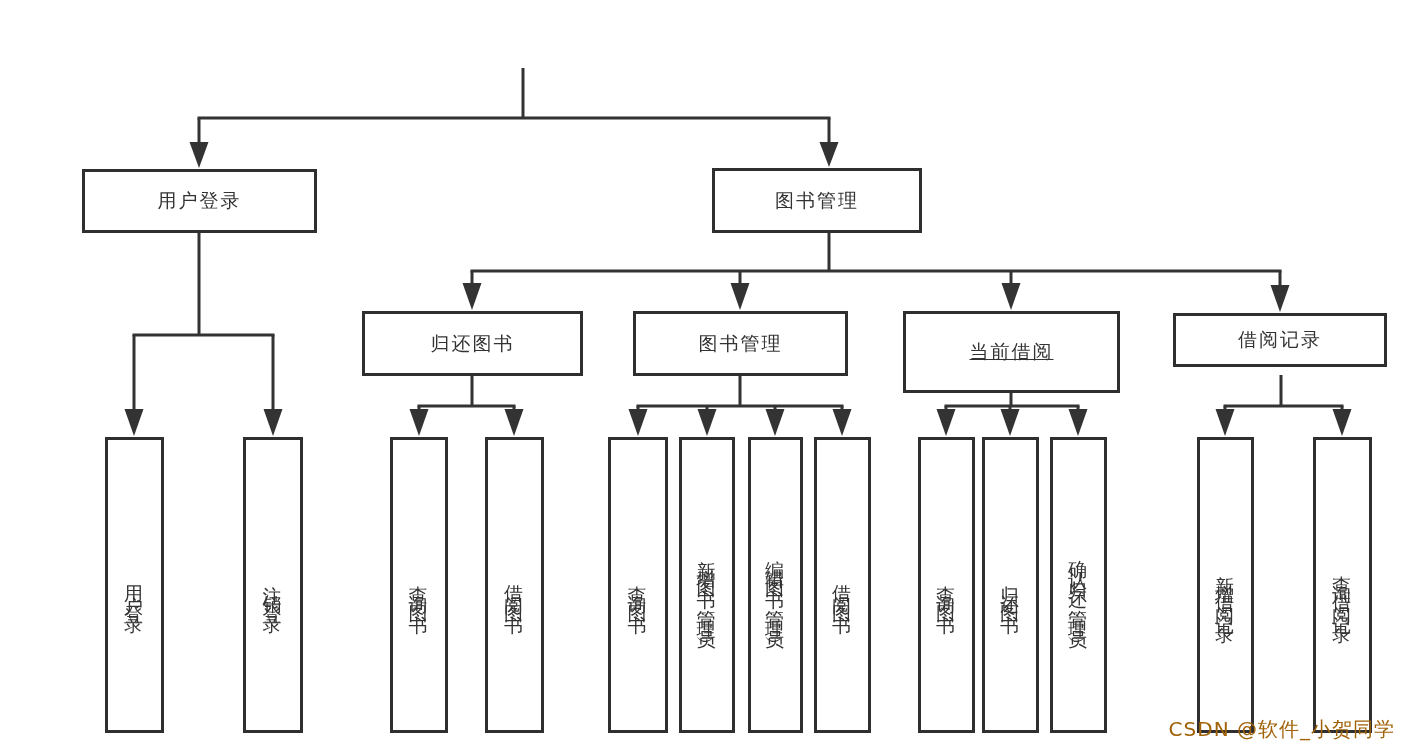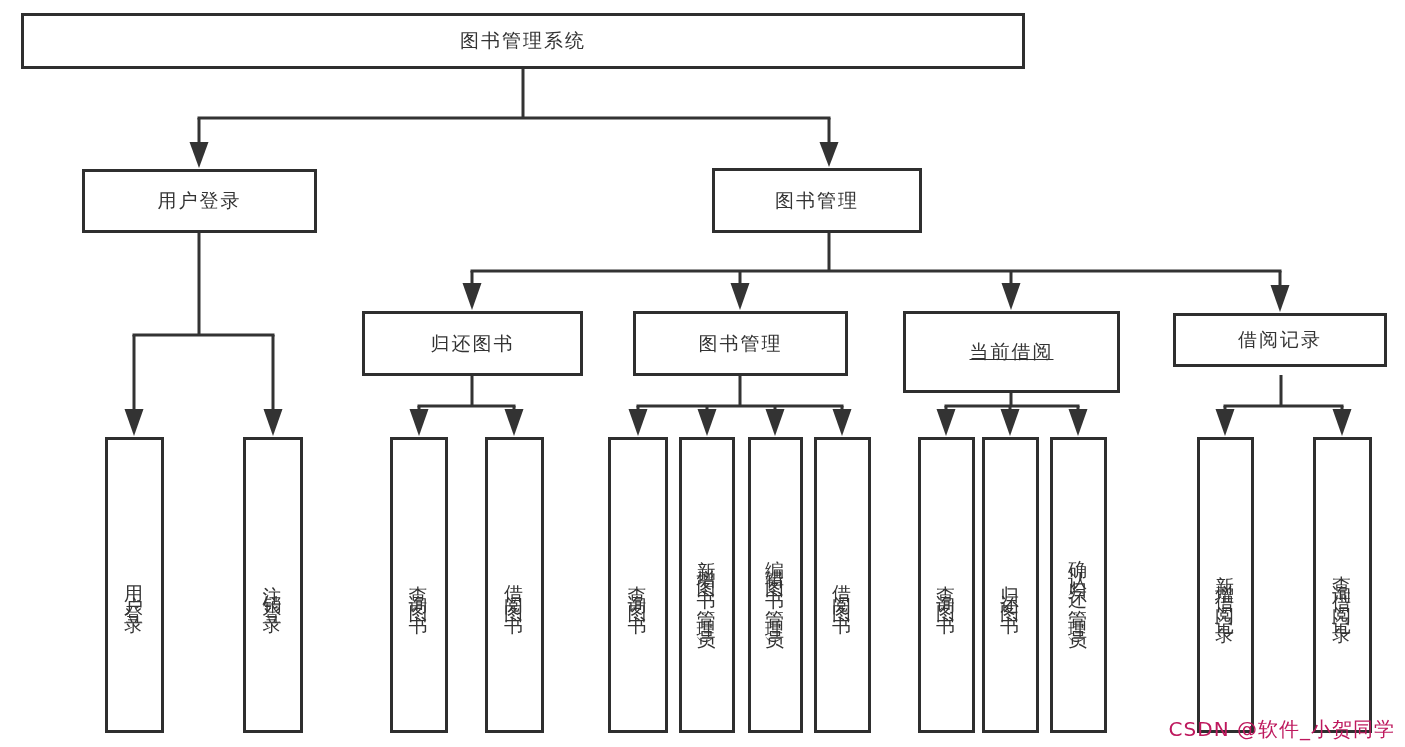--- a/index.html
+++ b/index.html
@@ -47,21 +47,21 @@
     letter-spacing: 10px;
     margin-bottom: -10px;
     color: #333333;
     white-space: nowrap;
   }
   .watermark {
     position: absolute;
     right: 10px;
     bottom: 4px;
     font-size: 20px;
-    color: #be185d;
+    color: #a16207;
     letter-spacing: 1px;
     pointer-events: none;
   }
 </style>
 </head>
 <body>
 
 <div class="canvas">
 
   <svg class="wires" viewBox="0 0 1405 747" xmlns="http://www.w3.org/2000/svg">
@@ -124,21 +124,20 @@
 
       <polygon points="936.5,409 955.5,409 946,436"></polygon>
       <polygon points="1000.5,409 1019.5,409 1010,436"></polygon>
       <polygon points="1068.5,409 1087.5,409 1078,436"></polygon>
 
       <polygon points="1215.5,409 1234.5,409 1225,436"></polygon>
       <polygon points="1332.5,409 1351.5,409 1342,436"></polygon>
     </g>
   </svg>
 
-  <div class="hbox" style="left:21px; top:13px; width:1004px; height:56px;">图书管理系统</div>
 
   <div class="hbox" style="left:82px; top:169px; width:235px; height:64px;">用户登录</div>
   <div class="hbox" style="left:712px; top:168px; width:210px; height:65px;">图书管理</div>
 
   <div class="hbox" style="left:362px; top:311px; width:221px; height:65px;">归还图书</div>
   <div class="hbox" style="left:633px; top:311px; width:215px; height:65px;">图书管理</div>
   <div class="hbox" style="left:903px; top:311px; width:217px; height:82px;text-decoration:underline;">当前借阅</div>
   <div class="hbox" style="left:1173px; top:313px; width:214px; height:54px;">借阅记录</div>
 
   <div class="vbox" style="left:105px; width:59px;">

